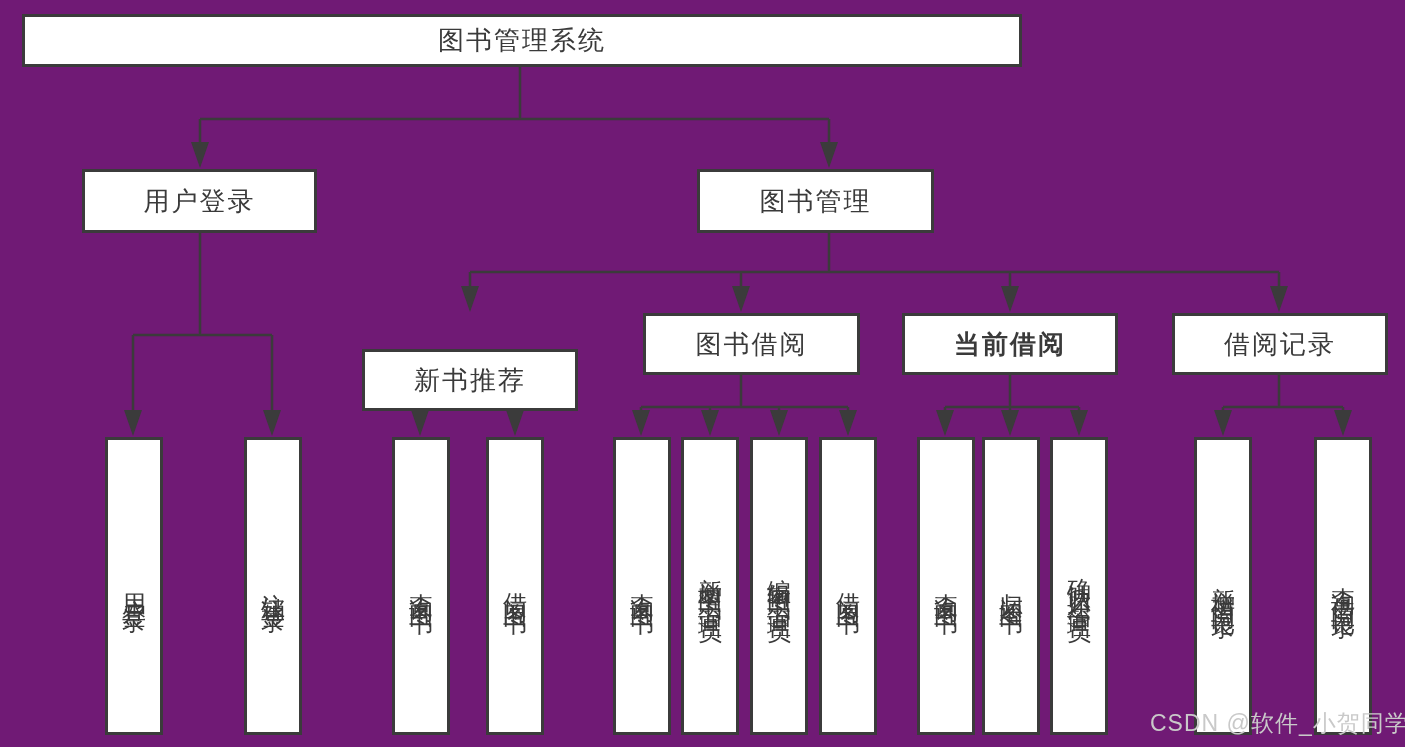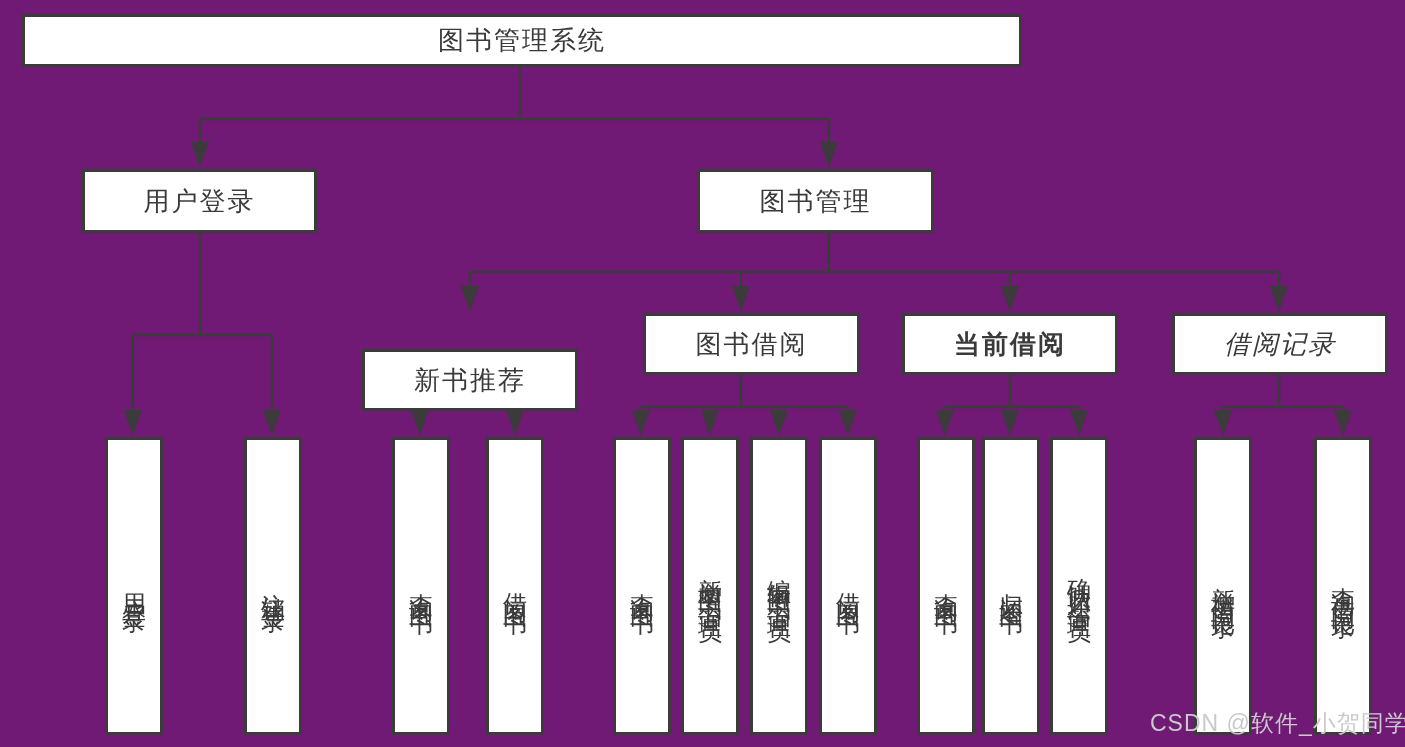--- a/index.html
+++ b/index.html
@@ -119,21 +119,21 @@
 
   <div class="node" style="left:362px; top:313px; width:216px; height:62px;margin-top:36px;">
     <span>新书推荐</span>
   </div>
   <div class="node" style="left:633px; top:313px; width:217px; height:62px;margin-left:10px;">
     <span>图书借阅</span>
   </div>
   <div class="node" style="left:902px; top:313px; width:216px; height:62px;font-weight:bold;">
     <span>当前借阅</span>
   </div>
-  <div class="node" style="left:1172px; top:313px; width:216px; height:62px;font-style:italic;">
+  <div class="node" style="left:1172px; top:313px; width:216px; height:62px;">
     <span>借阅记录</span>
   </div>
 
   <div class="leaf" style="left:105px;">
     <span>用户登录</span>
   </div>
   <div class="leaf" style="left:244px;">
     <span>注销登录</span>
   </div>
   <div class="leaf" style="left:392px;">

